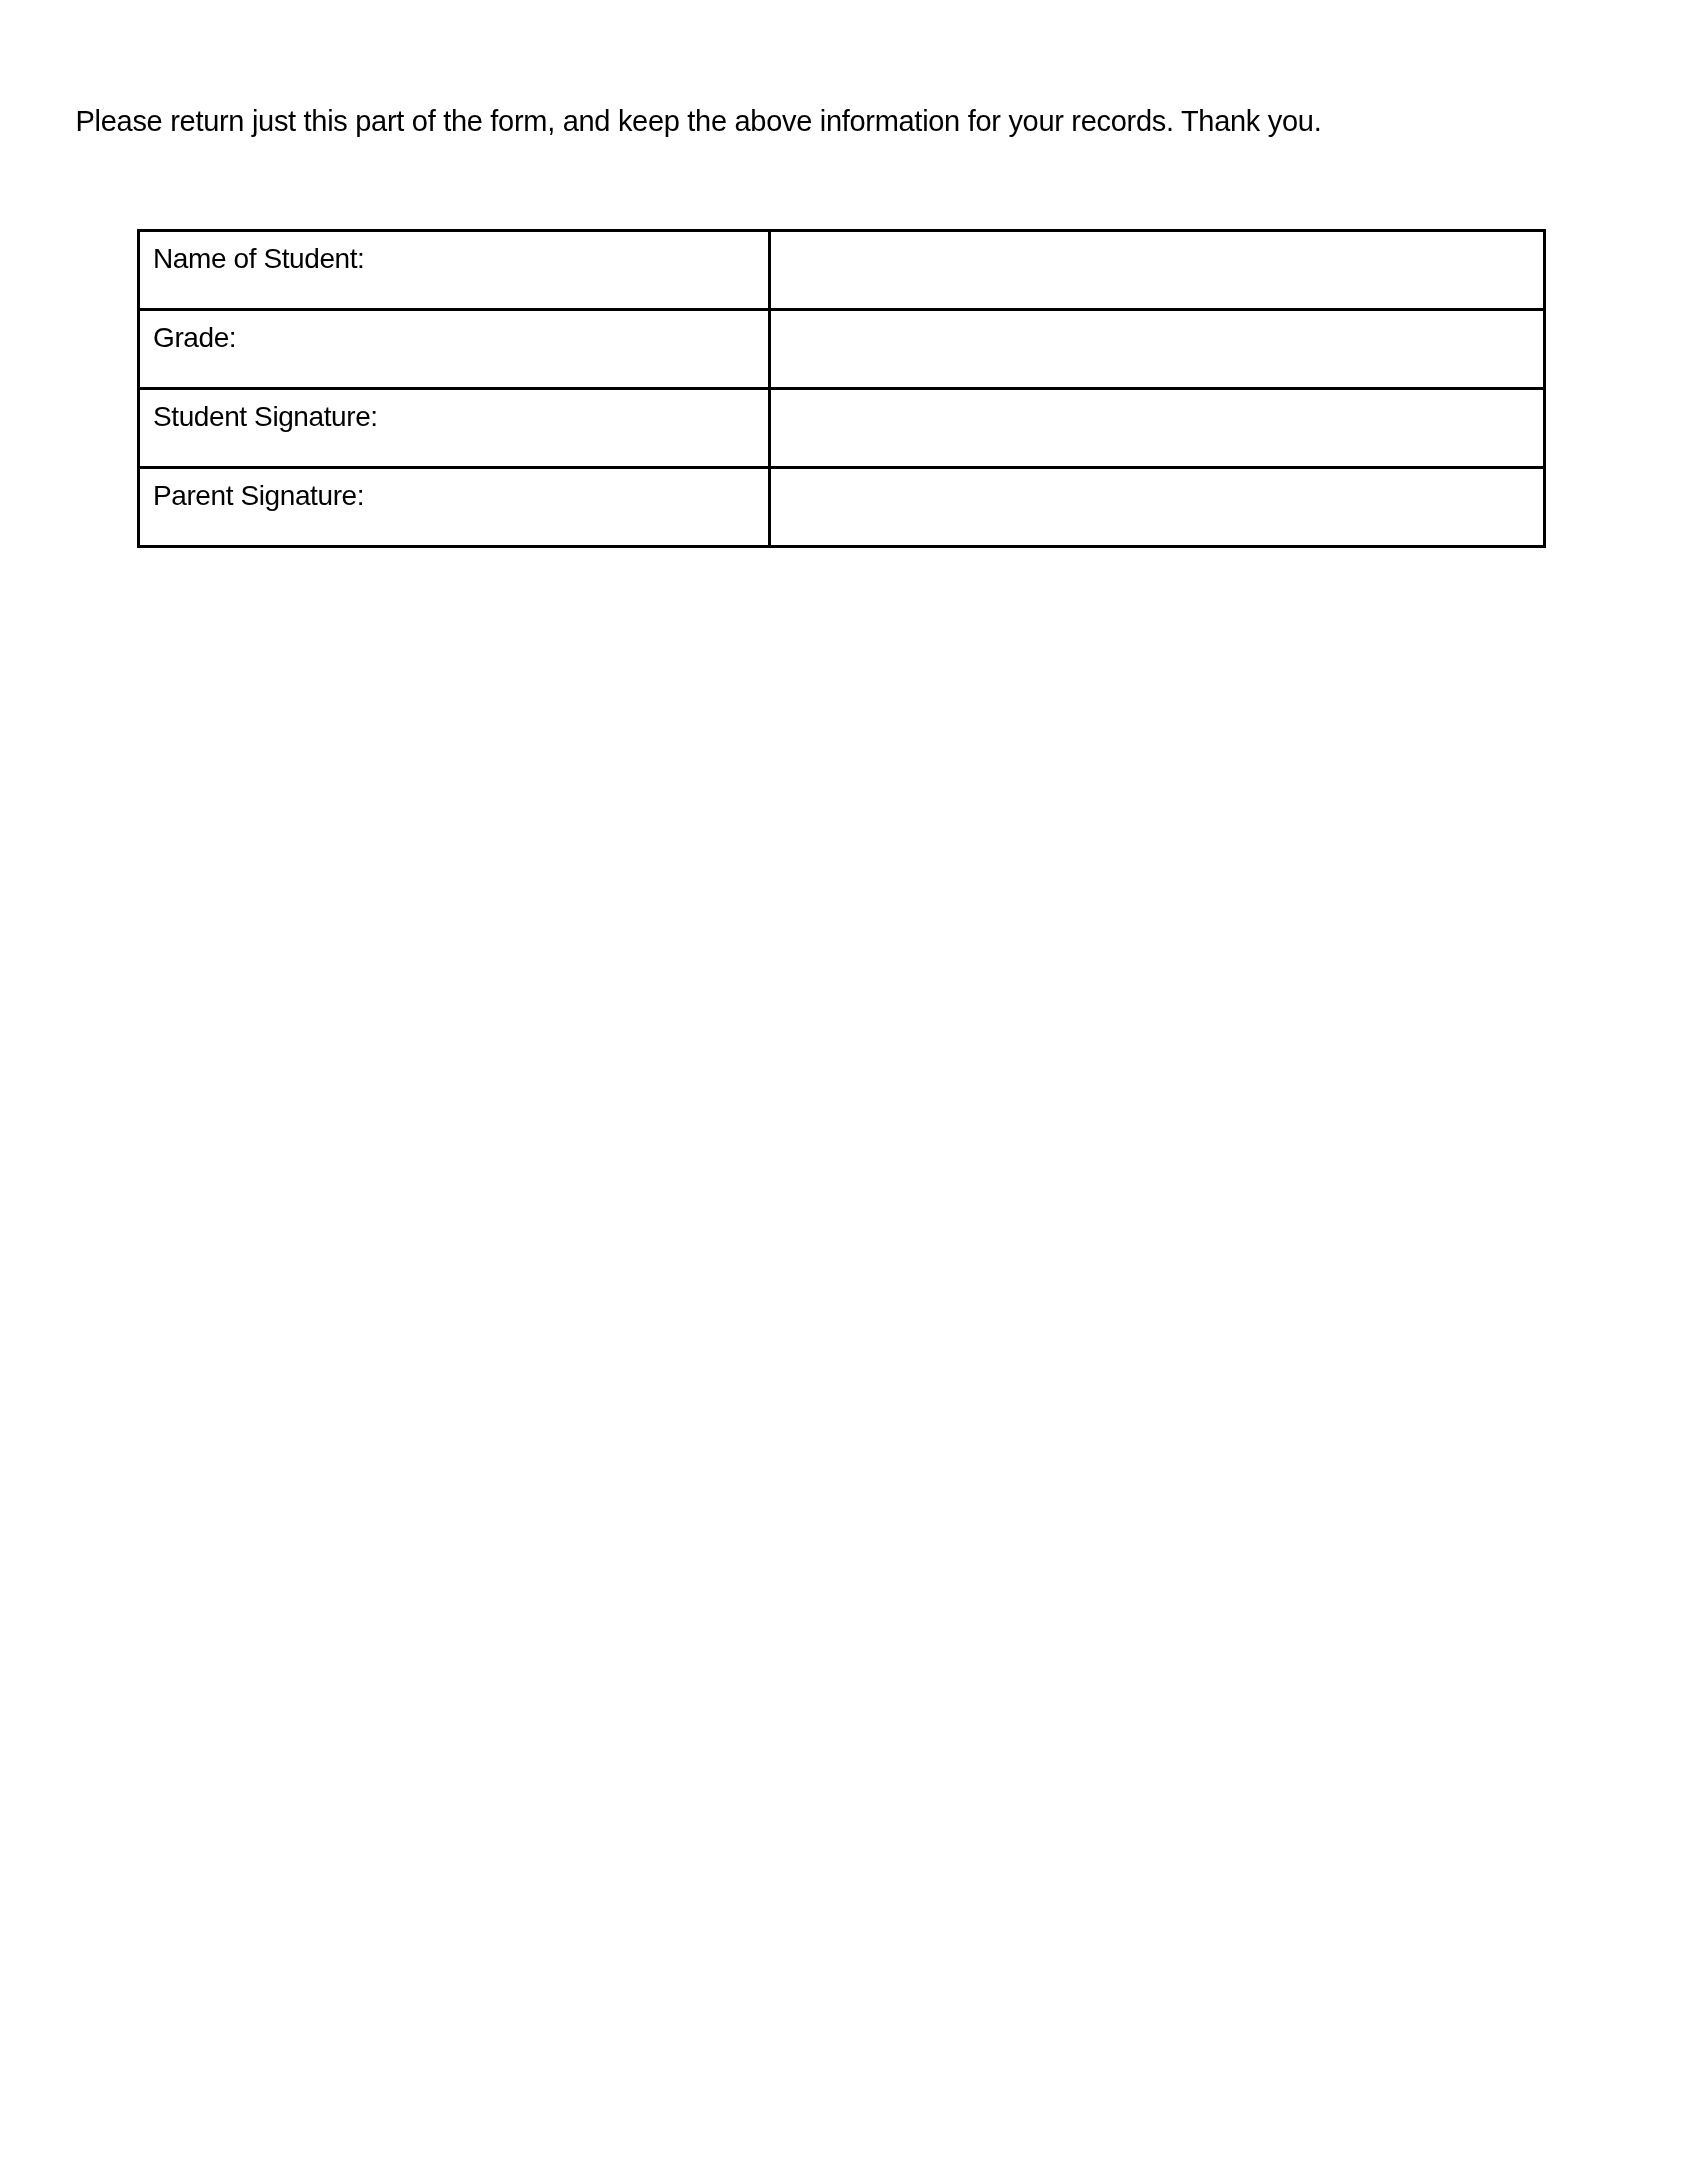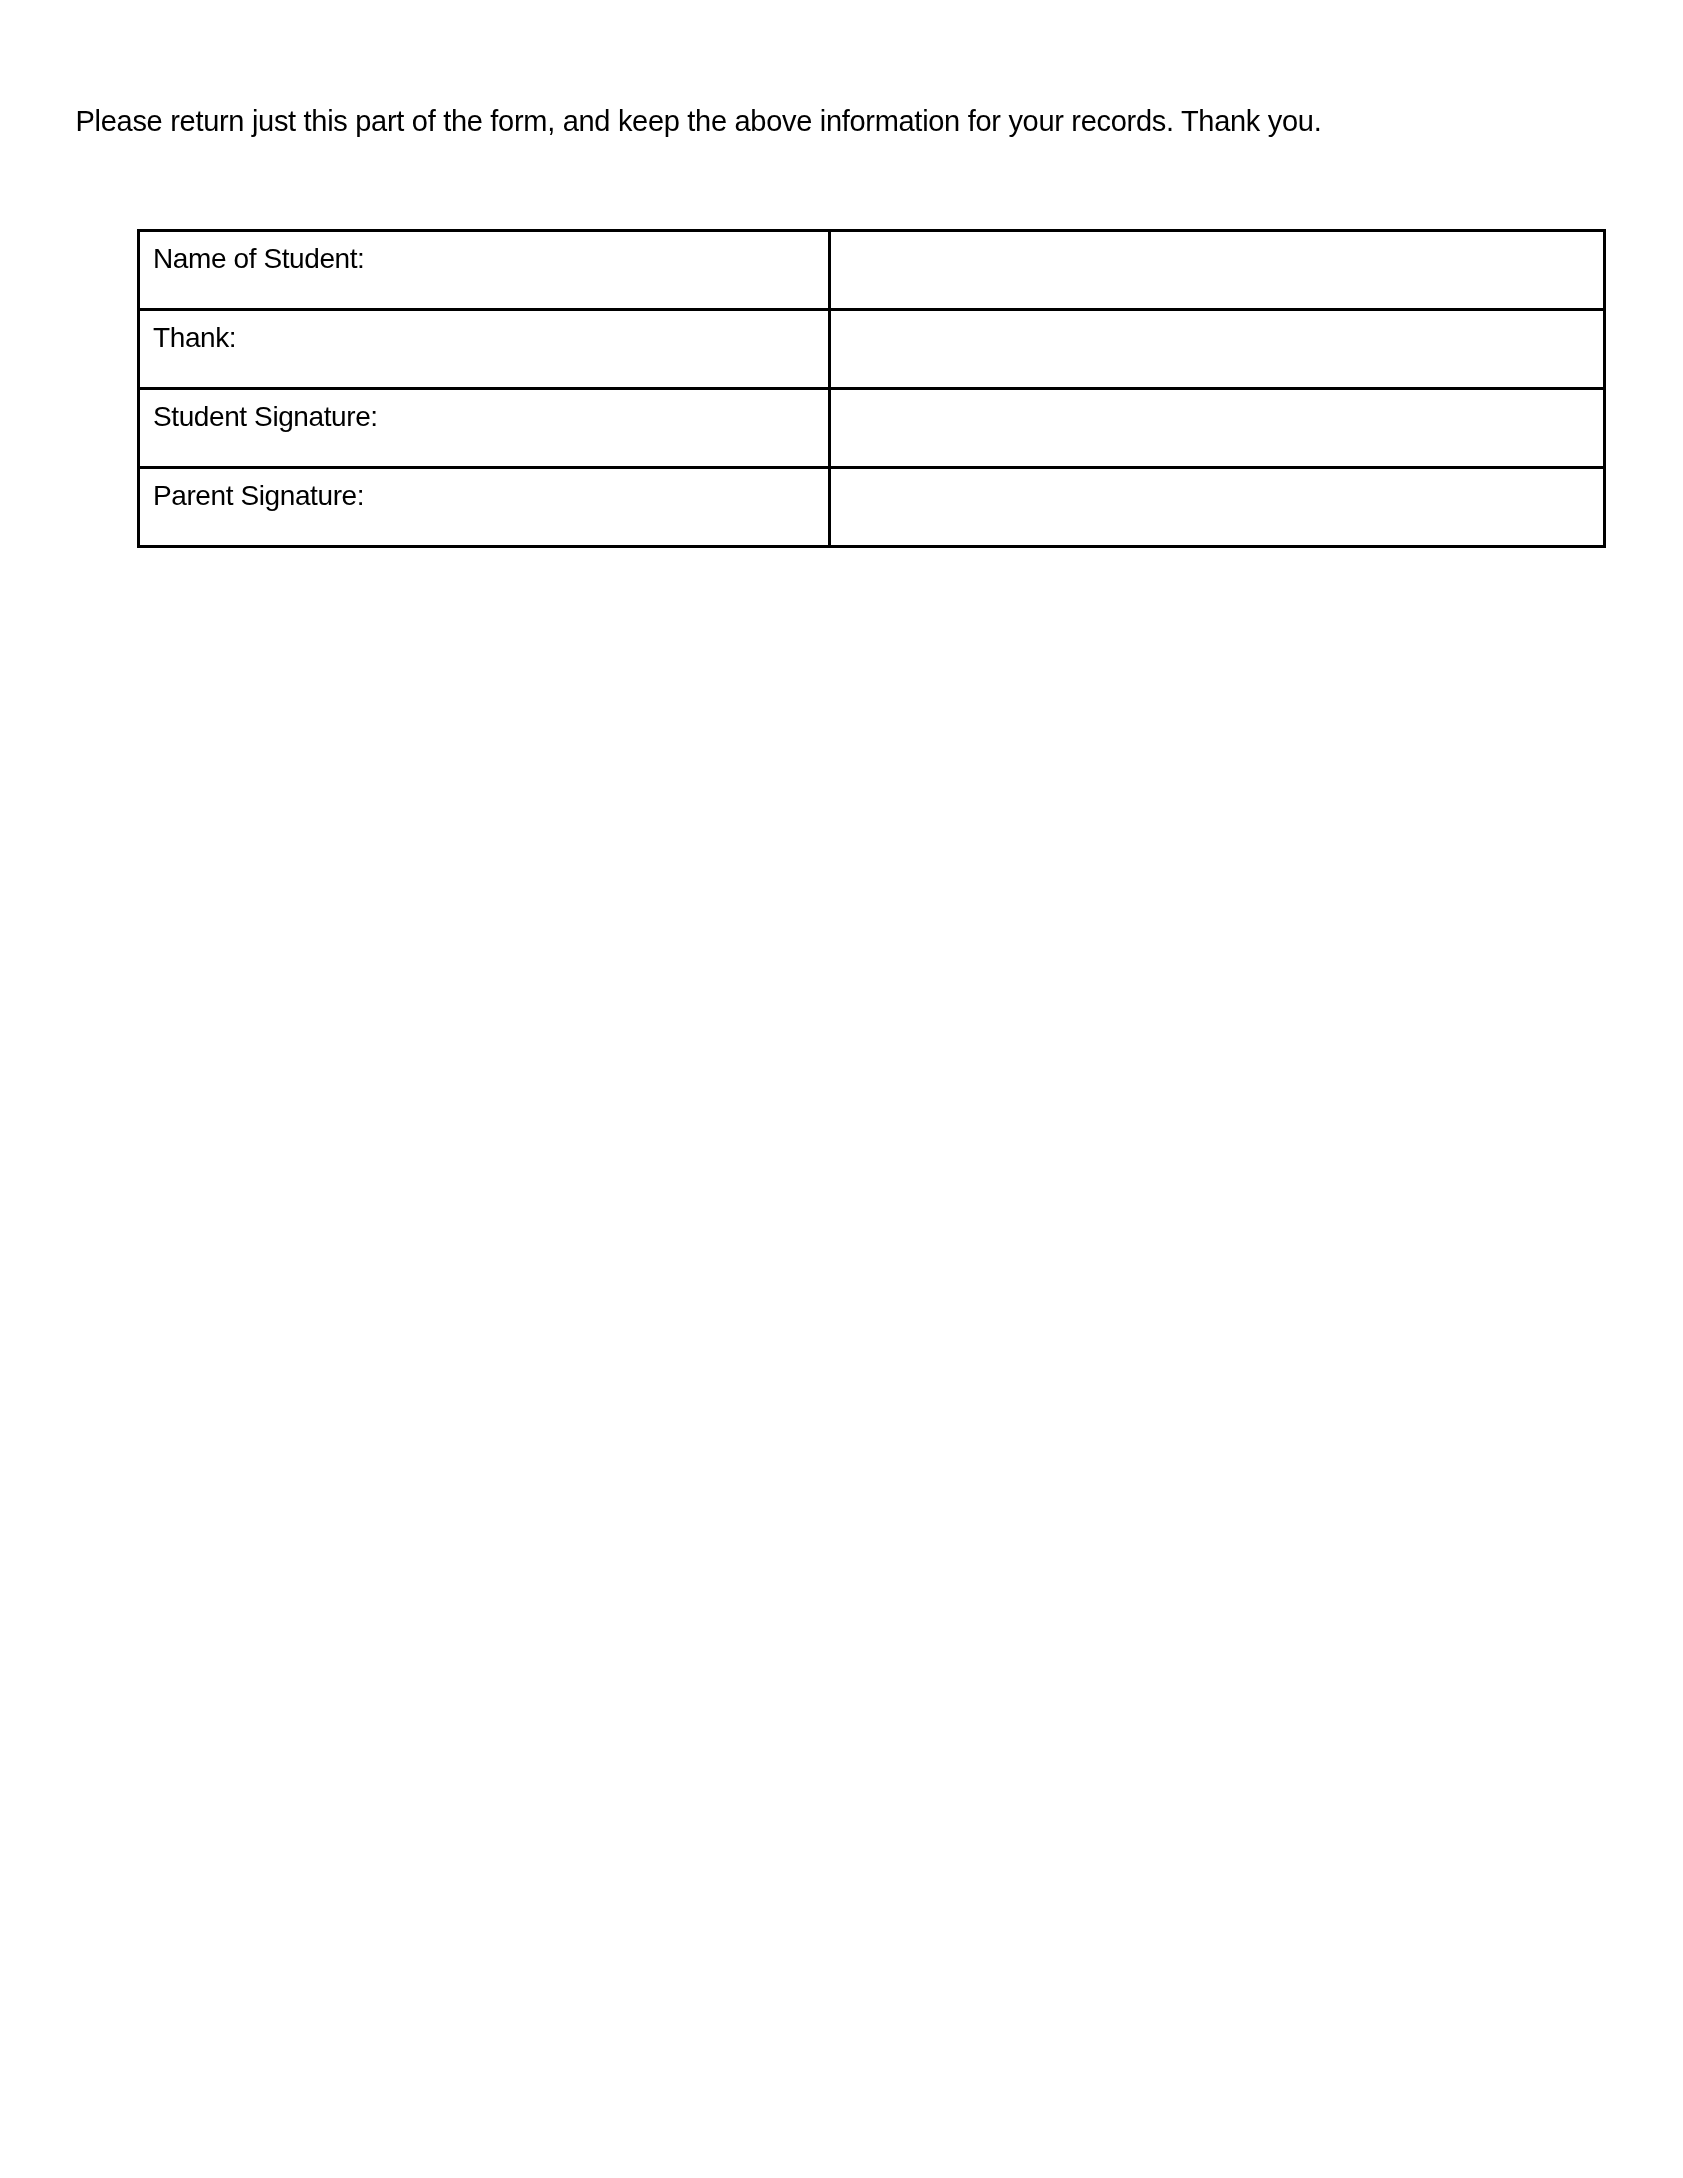--- a/index.html
+++ b/index.html
@@ -33,21 +33,21 @@
       table-layout: fixed;
     }
     .form-table td {
       border: 3px solid #000000;
       height: 76px;
       vertical-align: top;
       padding: 0;
       box-sizing: border-box;
     }
     .form-table td.label-cell {
-      width: 691px;
+      width: 631px;
       padding: 10px 0 0 13px;
       font-size: 28px;
       letter-spacing: -0.4px;
       line-height: 34px;
     }
     .form-table td.value-cell {
       width: 775px;
     }
     .value-input {
       display: block;
@@ -69,21 +69,21 @@
 
 <table class="form-table">
   <tbody>
     <tr>
       <td class="label-cell">Name of Student:</td>
       <td class="value-cell">
         <input class="value-input" type="text" value="" style="">
       </td>
     </tr>
     <tr>
-      <td class="label-cell">Thank:</td>
+      <td class="label-cell">Grade:</td>
       <td class="value-cell">
         <input class="value-input" type="text" value="" style="">
       </td>
     </tr>
     <tr>
       <td class="label-cell">Student Signature:</td>
       <td class="value-cell">
         <input class="value-input" type="text" value="" style="">
       </td>
     </tr>

